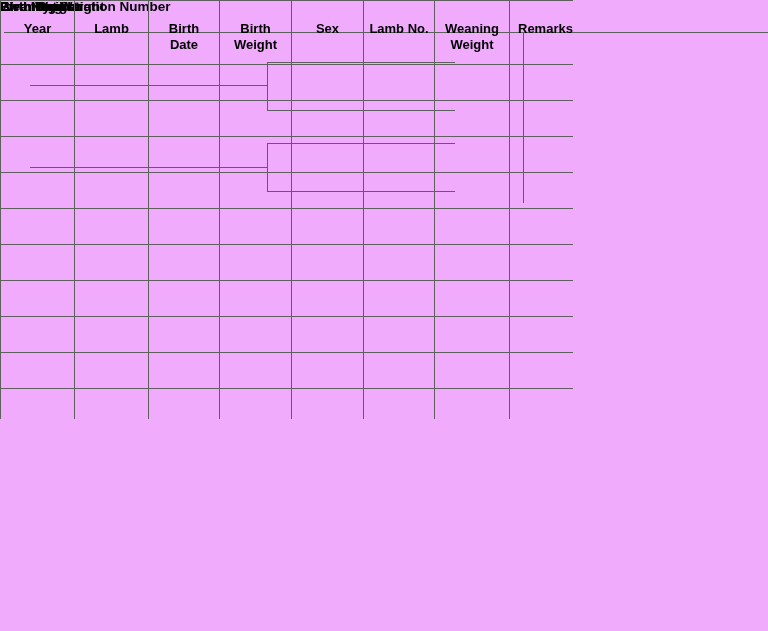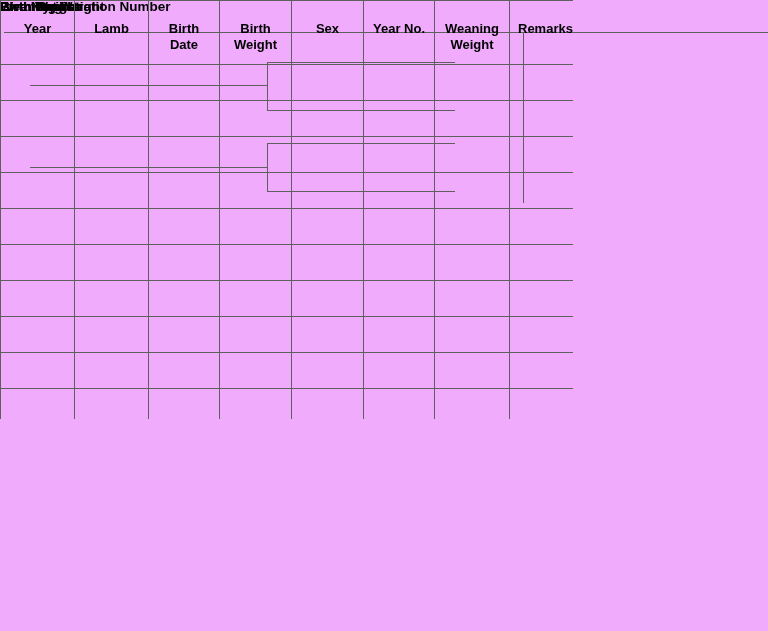--- a/index.html
+++ b/index.html
@@ -135,21 +135,21 @@
     </colgroup>
     <thead>
       <tr>
         <th>Year</th>
         <th>Lamb</th>
         <th>Birth
 Date</th>
         <th>Birth
 Weight</th>
         <th>Sex</th>
-        <th>Year No.</th>
+        <th>Lamb No.</th>
         <th>Weaning
 Weight</th>
         <th class="remarks">Remarks</th>
       </tr>
     </thead>
     <tbody>
         <tr>
           <td></td>
           <td></td>
           <td></td>

